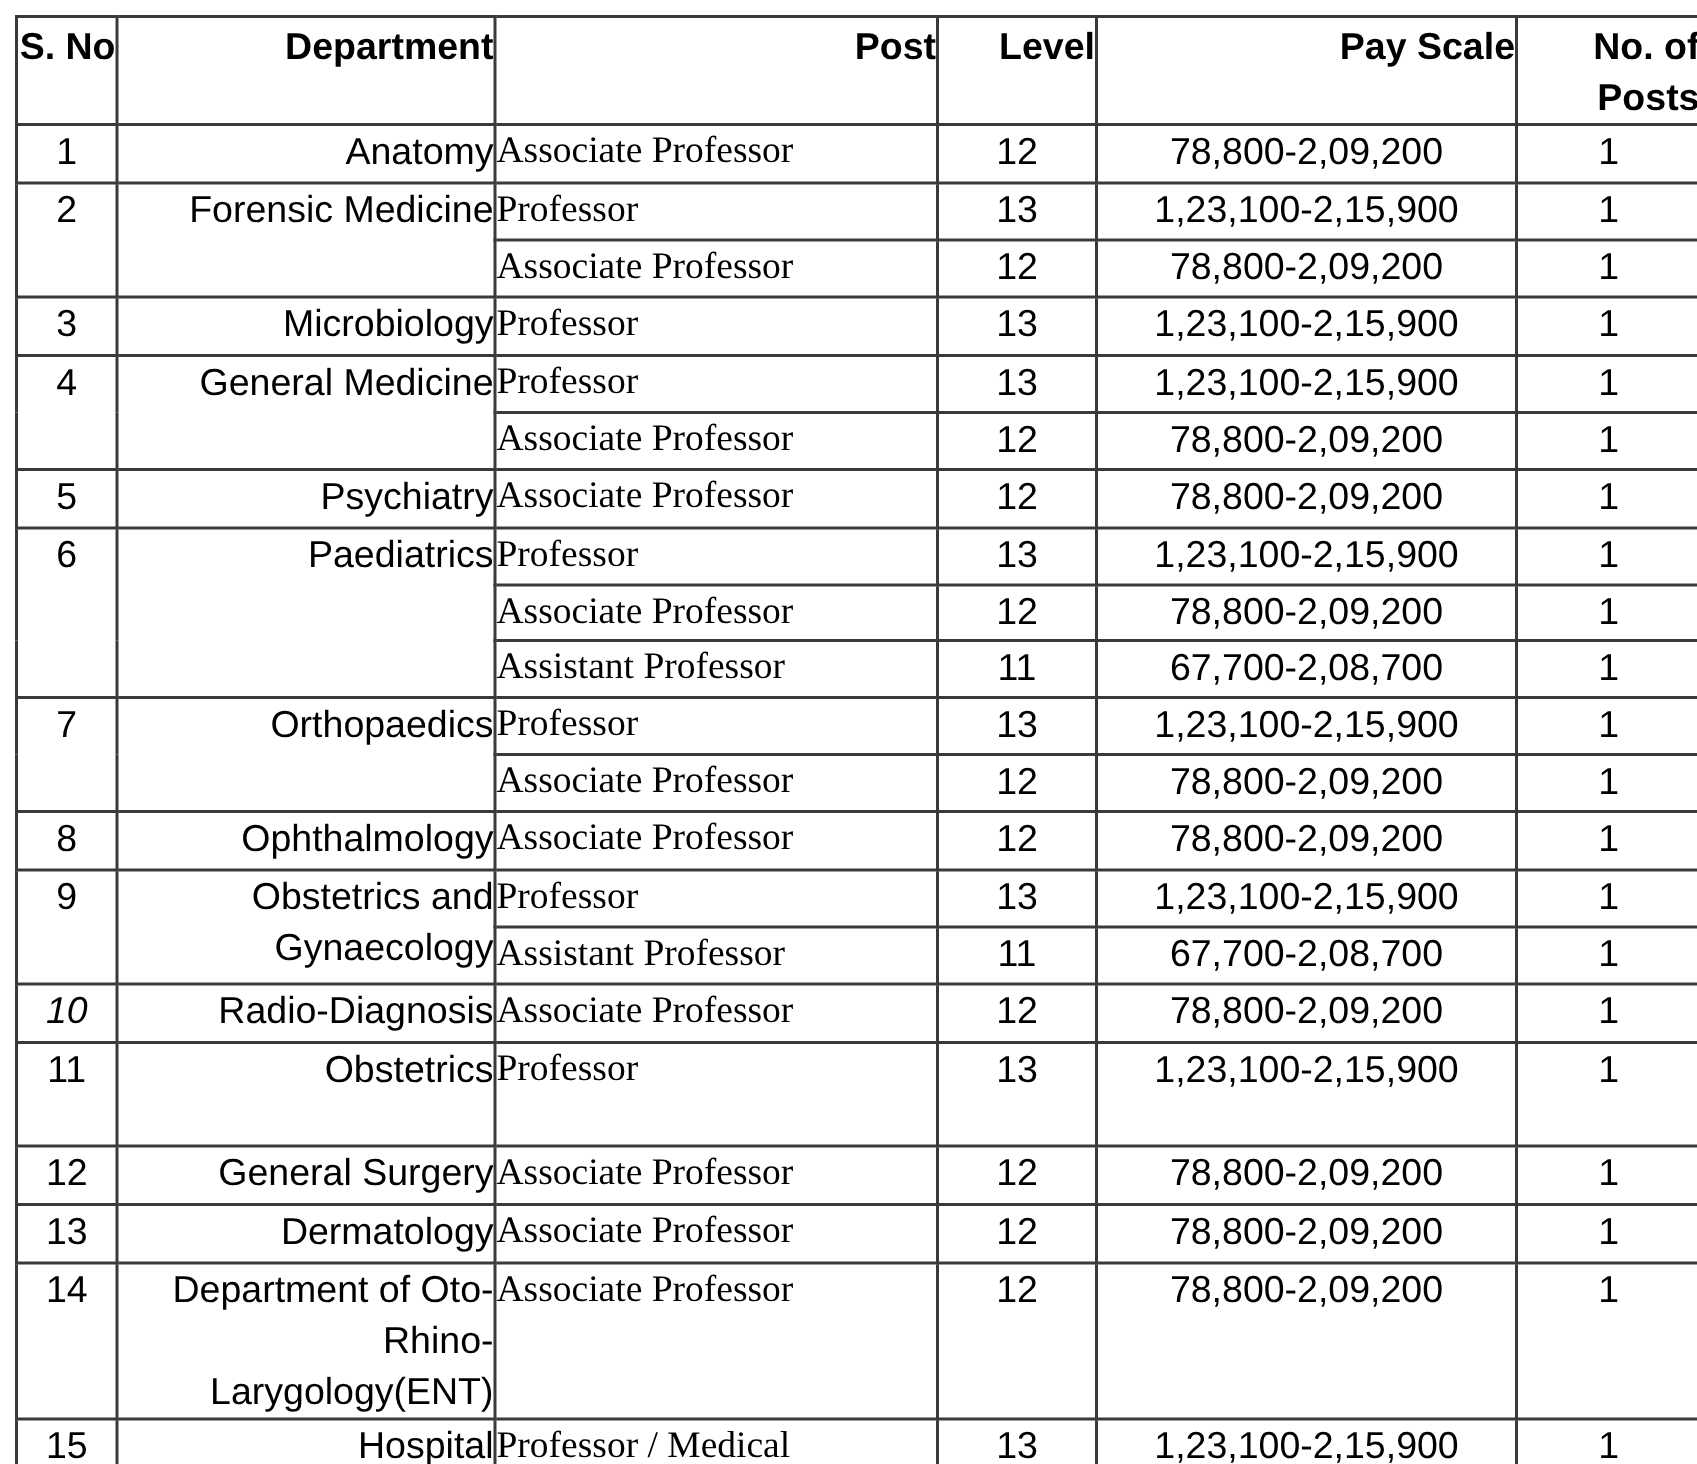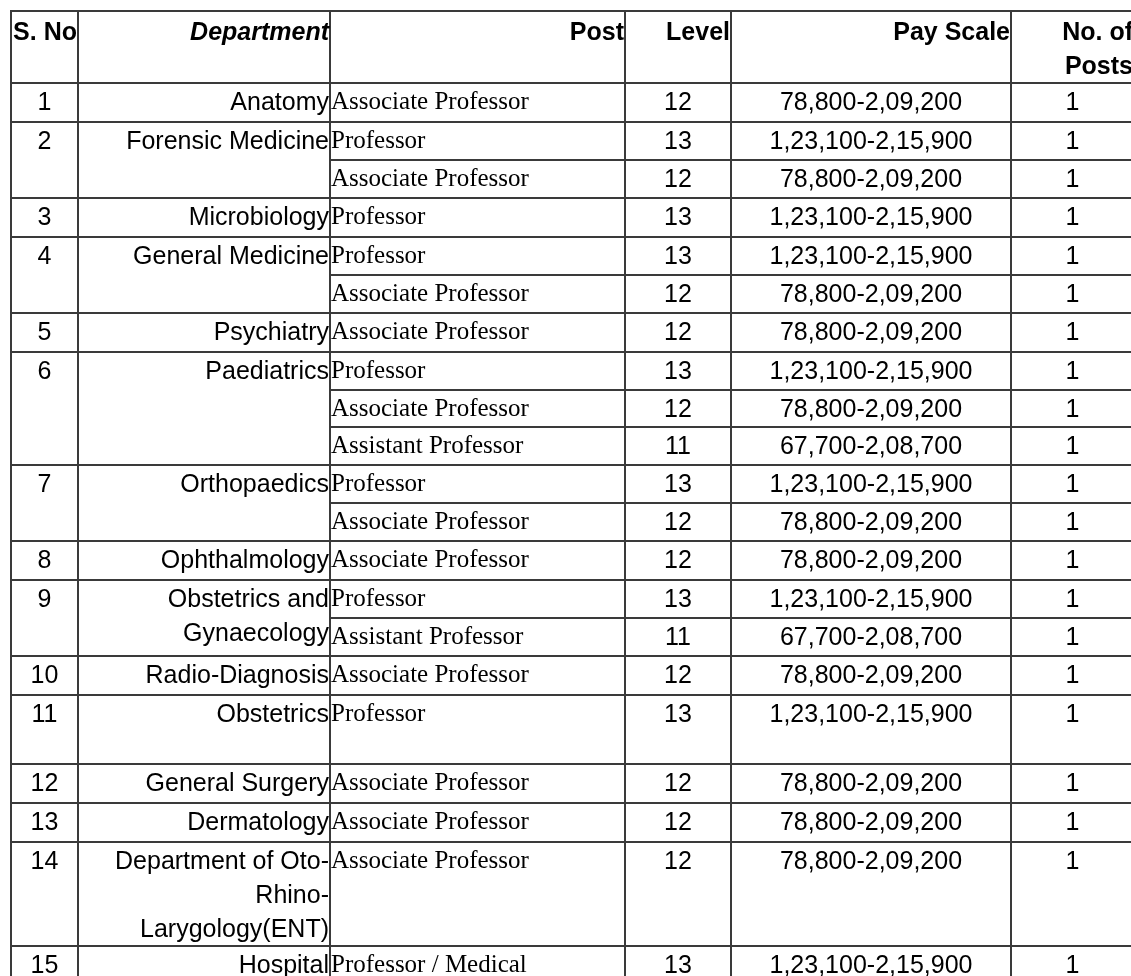--- a/index.html
+++ b/index.html
@@ -37,21 +37,21 @@
     background: #ffffff;
   }
   table.recruit thead th {
     font-weight: bold;
     text-align: right;
     height: 68px;
     vertical-align: top;
     padding-top: 2px;
   }
   th.h-sno   { width: 65px; }
-  th.h-dept  { width: 250px; font-style: italic; }
+  th.h-dept  { width: 250px; }
   th.h-post  { width: 293px; }
   th.h-level { width: 104px; }
   th.h-pay   { width: 278px; }
   th.h-posts { width: 121px; }
 
   td.c-sno   { text-align: center; }
   td.c-dept  { text-align: right;  padding-left: 9px; margin-left: 46px; }
   td.c-post  { text-align: left;  padding-left: 9px; font-family: Liberation Serif, serif; }
   td.c-level { text-align: center; }
   td.c-pay   { text-align: center; margin-left: 40px; }
@@ -175,21 +175,21 @@
           <td class="c-pay">1,23,100-2,15,900</td>
           <td class="c-posts">1</td>
         </tr>
         <tr>
           <td class="c-post">Assistant Professor</td>
           <td class="c-level">11</td>
           <td class="c-pay">67,700-2,08,700</td>
           <td class="c-posts">1</td>
         </tr>
         <tr>
-          <td class="c-sno" rowspan="1" style="height: 37px;">10</td>
+          <td class="c-sno" rowspan="1" style="height: 37px; font-style: italic;">10</td>
           <td class="c-dept" rowspan="1">Radio-Diagnosis</td>
           <td class="c-post">Associate Professor</td>
           <td class="c-level">12</td>
           <td class="c-pay">78,800-2,09,200</td>
           <td class="c-posts">1</td>
         </tr>
         <tr>
           <td class="c-sno" rowspan="1" style="height: 67px;">11</td>
           <td class="c-dept" rowspan="1">Obstetrics</td>
           <td class="c-post">Professor</td>

